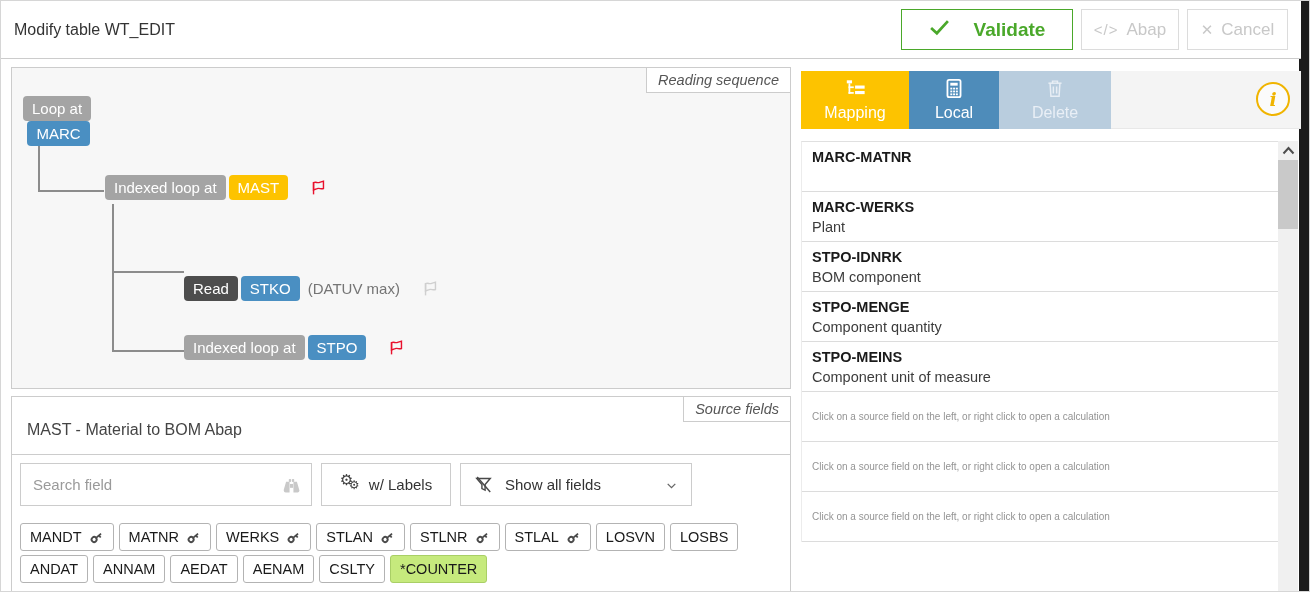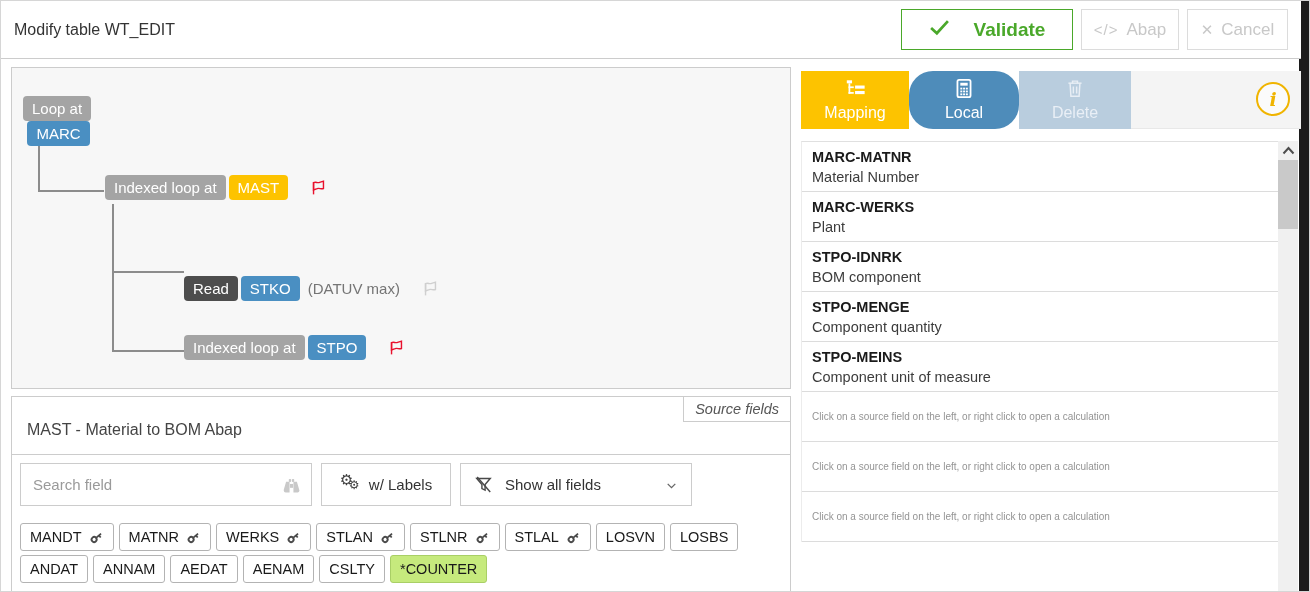--- a/index.html
+++ b/index.html
@@ -59,21 +59,21 @@
         padding:0 9px;font-size:14.5px;color:#1a1a1a;background:#fff;height:28px;box-sizing:border-box;cursor:pointer;}
   .chip.hl{background:var(--c-highlight-green,#c6ea7d);border-color:#a9cf66;}
   .chip .key{display:flex;}
 
   
   #right-panel{position:absolute;left:797px;top:66px;width:503px;height:526px;}
   #tabs{position:absolute;left:3px;top:4px;right:0;height:58px;display:flex;}
   .tab{display:flex;flex-direction:column;align-items:center;justify-content:center;gap:5px;
         color:#fff;font-size:16px;cursor:pointer;}
   #tab-mapping{width:108px;background:var(--c-mapping-yellow,#fdc300);}
-  #tab-local{width:110px;background:var(--c-local-blue,#4e8cba);border-radius:24px;}
+  #tab-local{width:90px;background:var(--c-local-blue,#4e8cba);}
   #tab-delete{width:112px;background:var(--c-delete-blue,#b9cdde);color:#e9eff6;}
   #tabs-filler{flex:1;background:#f4f4f4;border-bottom:1px solid #e8e8e8;position:relative;}
   #info-btn{position:absolute;right:11px;top:11px;width:34px;height:34px;border:2px solid #f0b400;
         border-radius:50%;color:#f0b400;display:flex;align-items:center;justify-content:center;
         font-family:"DejaVu Serif",serif;font-style:italic;font-weight:bold;font-size:19px;
         background:#fbfbfb;box-sizing:border-box;cursor:pointer;}
   #map-list{position:absolute;left:3px;top:74px;width:477px;border-top:1px solid #e0e0e0;border-left:1px solid #ececec;}
   .map-row{border-bottom:1px solid #dcdcdc;height:50px;box-sizing:border-box;padding:6px 0 0 10px;cursor:pointer;}
   .map-field{font-weight:bold;font-size:14.5px;color:#1a1a1a;margin-top:1px;}
   .map-desc{font-size:14.5px;color:#3c3c3c;margin-top:4px;}
@@ -105,20 +105,21 @@
         <span>Abap</span>
       </div>
       <div class="hbtn" id="btn-cancel">
         <span class="x-glyph">✕</span>
         <span>Cancel</span>
       </div>
     </div>
   </div>
 
   <div id="tree-panel">
+    <div class="corner-tag">Reading sequence</div>
     <div class="conn" style="left:26px;top:55px;width:64px;height:67px;"></div>
     <div class="conn" style="left:100px;top:136px;width:70px;height:67px;"></div>
     <div class="conn" style="left:100px;top:203px;width:70px;height:79px;"></div>
     <div id="tree-nodes">
         <div class="tree-node" style="left: 11px; top: 28px; flex-direction: column;">
           <span class="op-badge">Loop at</span>
           <span class="table-badge blue">MARC</span>
         </div>
         <div class="tree-node" style="left: 93px; top: 107px;">
           <span class="op-badge">Indexed loop at</span>
@@ -323,21 +324,20 @@
       </div>
       <div id="tabs-filler">
         <div id="info-btn">
           <span>i</span>
         </div>
       </div>
     </div>
     <div id="map-list">
         <div class="map-row">
           <div class="map-field">MARC-MATNR</div>
-          <div class="map-desc">Material Number</div>
         </div>
         <div class="map-row">
           <div class="map-field">MARC-WERKS</div>
           <div class="map-desc">Plant</div>
         </div>
         <div class="map-row">
           <div class="map-field">STPO-IDNRK</div>
           <div class="map-desc">BOM component</div>
         </div>
         <div class="map-row">

